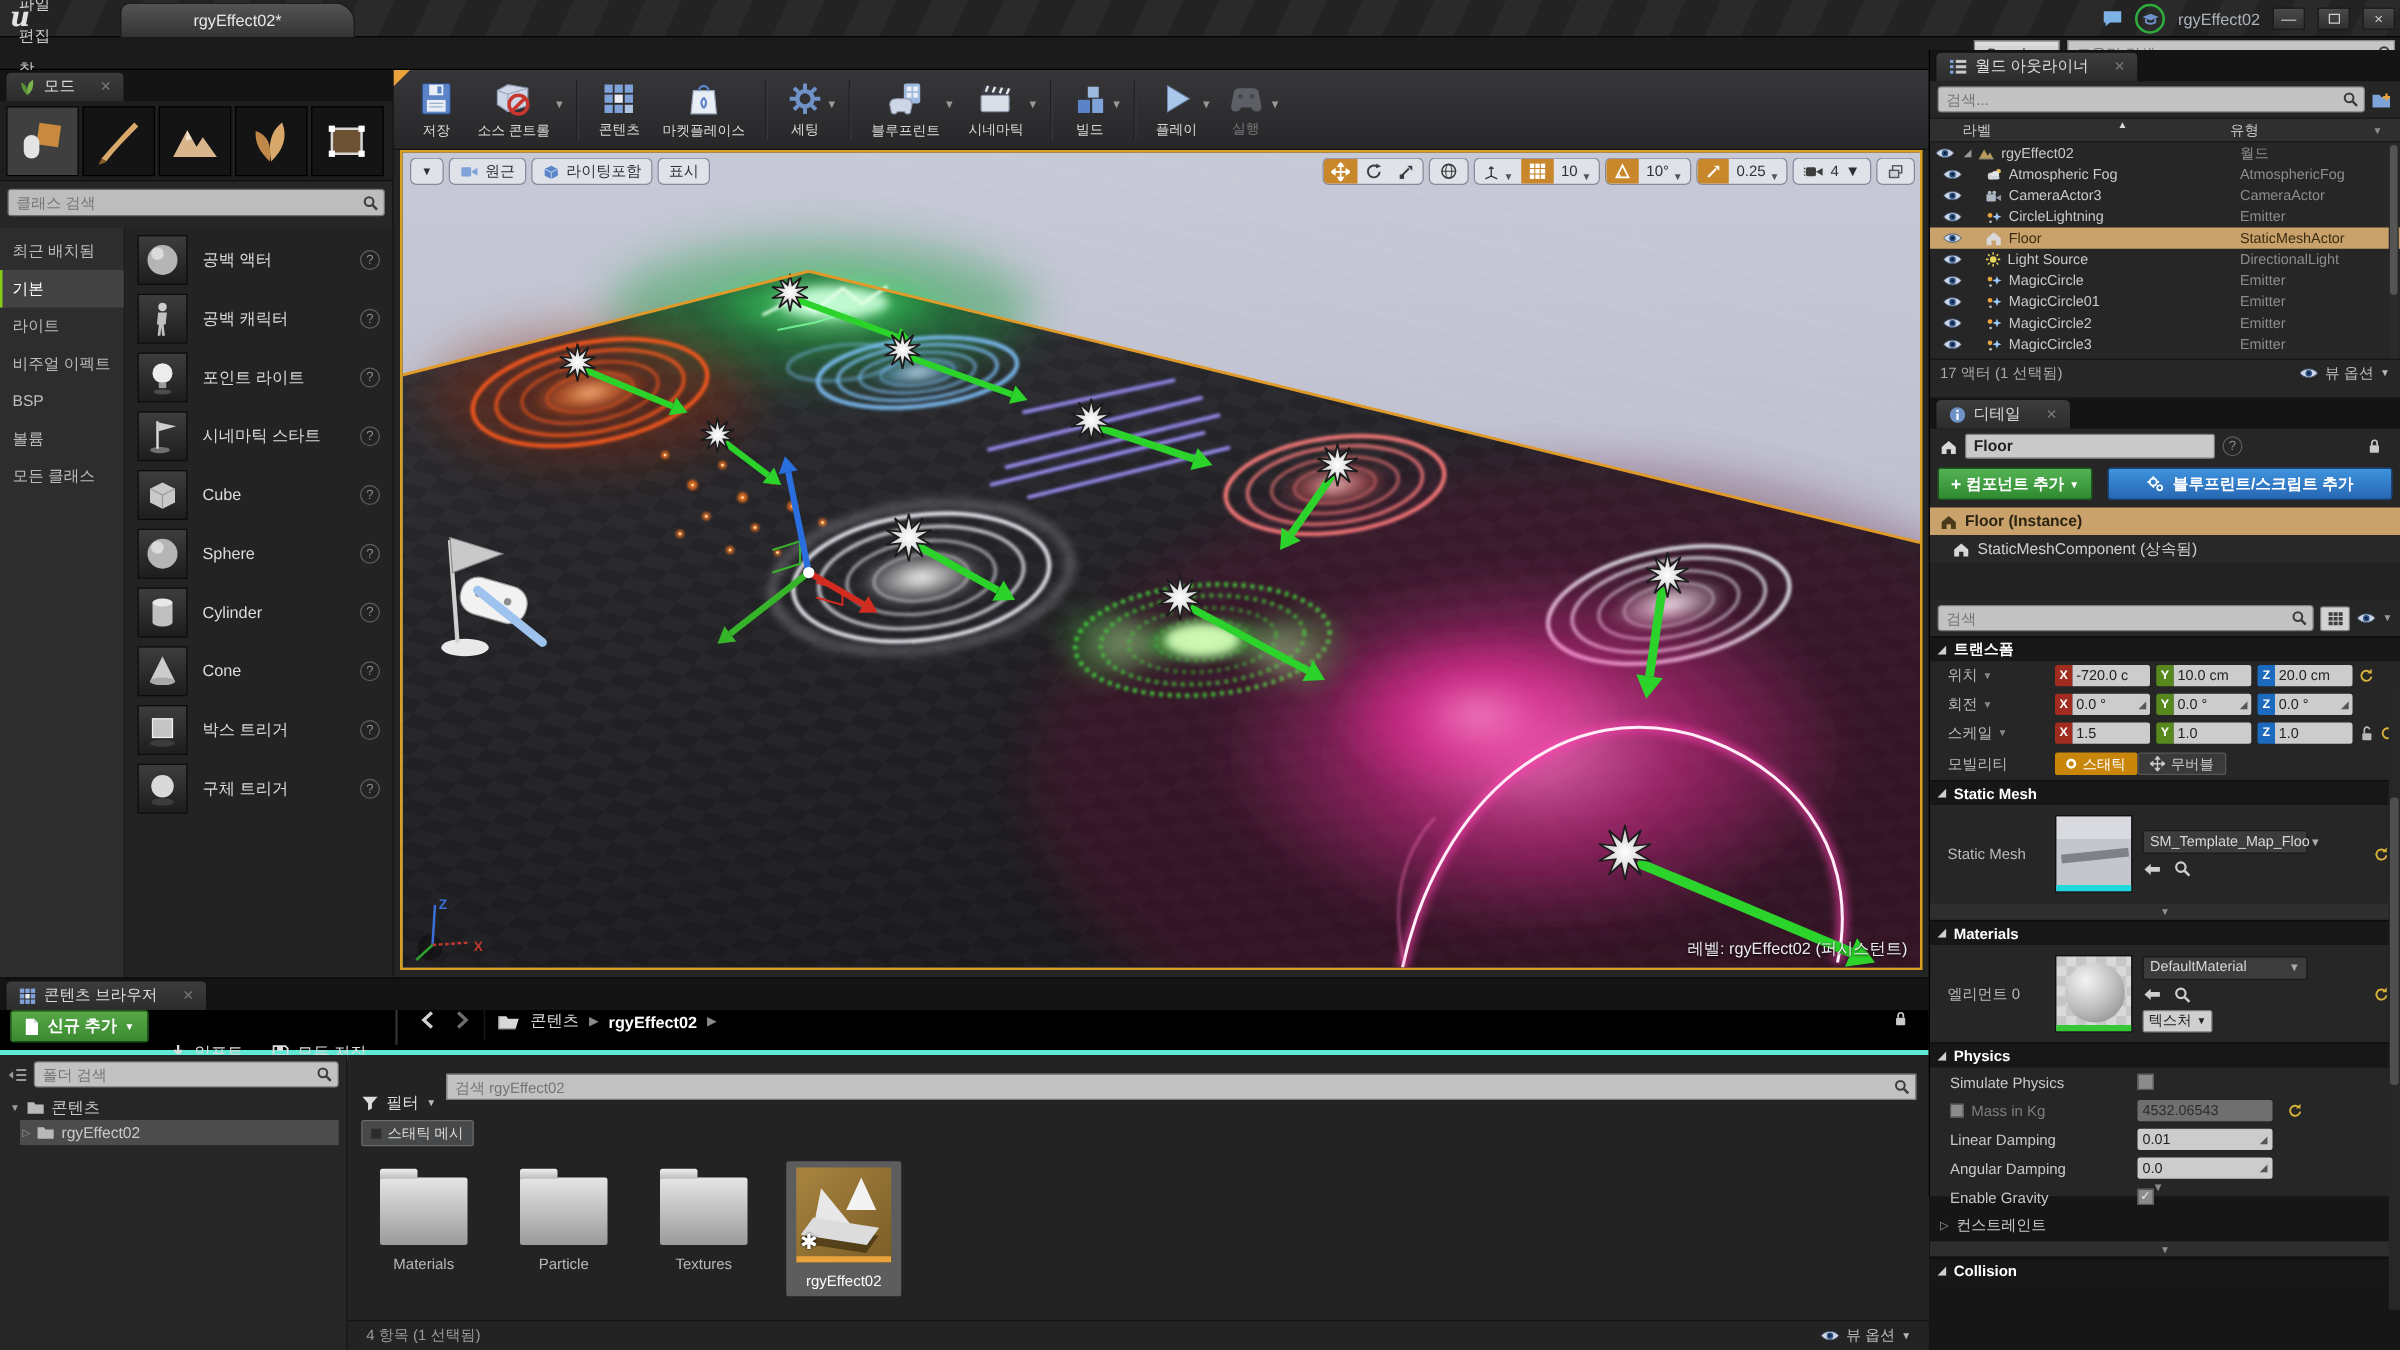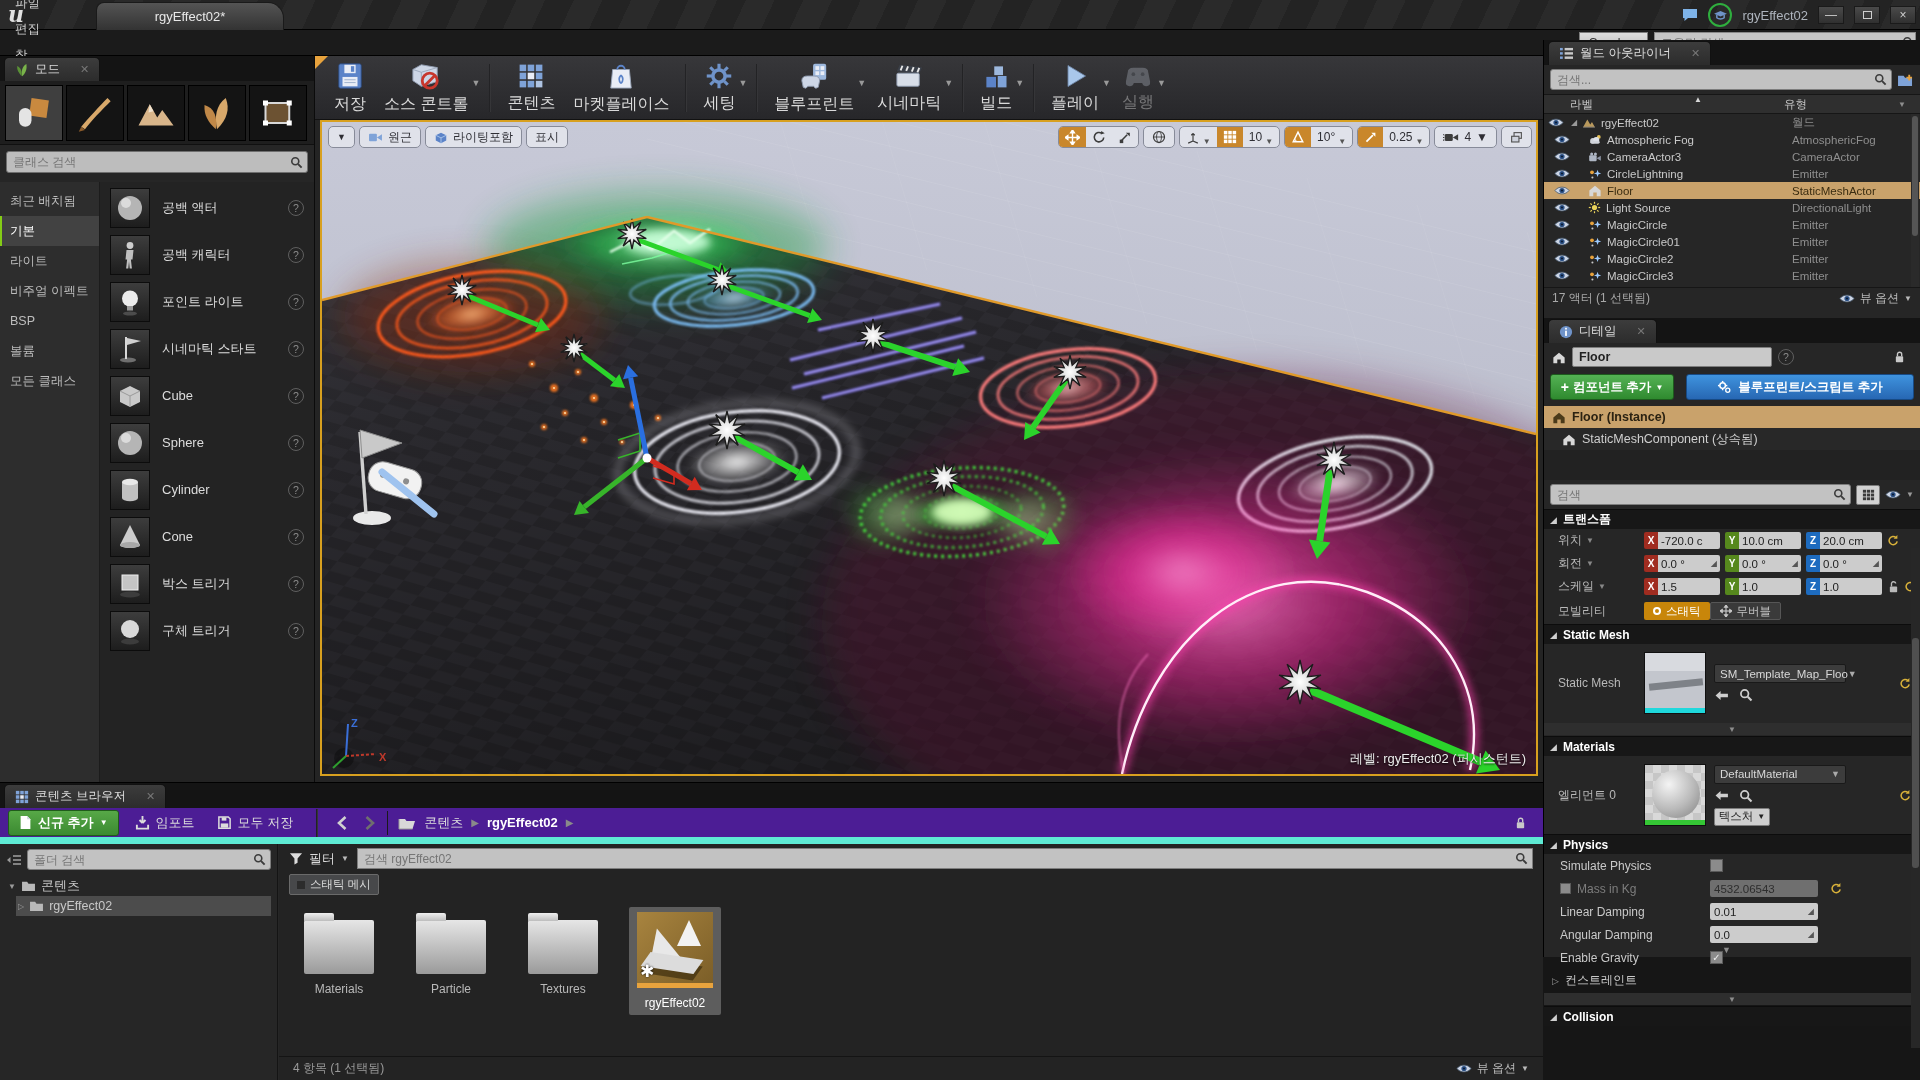--- a/index.html
+++ b/index.html
@@ -52,45 +52,45 @@
   .pitem{height:47px;display:flex;align-items:center;gap:12px;padding:0 10px;}
   .pthumb{width:40px;height:40px;background:linear-gradient(#3d3d3d,#1d1d1d);border:1px solid #0c0c0c;display:flex;align-items:center;justify-content:center;}
   .pitem .lbl{flex:1;color:#dcdcdc;font-size:13px;}
   .help-c{width:16px;height:16px;border:1.5px solid #5f5f5f;border-radius:50%;color:#8b8b8b;font-size:10.5px;
     display:flex;align-items:center;justify-content:center;}
 
   
   #main-toolbar{position:absolute;left:315px;top:56px;width:1228px;height:64px;
     background:linear-gradient(#37373a,#27272a);border-bottom:1px solid #121212;display:flex;align-items:center;padding:0 10px;}
   #main-toolbar::before{content:'';position:absolute;left:0;top:0;border-top:13px solid #e8a33d;border-right:13px solid transparent;}
-  .tb-btn{display:flex;flex-direction:column;align-items:center;gap:3px;padding:3px 9px;color:#dadada;font-size:16px;white-space:nowrap;}
+  .tb-btn{display:flex;flex-direction:column;align-items:center;gap:3px;padding:3px 9px;color:#dadada;font-size:11px;white-space:nowrap;}
   .tb-btn.disabled{opacity:.42;}
   .tb-caret{color:#999;font-size:9px;align-self:center;margin:0 2px 10px -6px;}
   .tb-sep{width:2px;height:48px;background:linear-gradient(90deg,#19191b,#3f3f42);margin:0 7px;}
 
   
   #viewport-wrap{position:absolute;left:315px;top:120px;width:1228px;height:662px;background:#242424;padding:0 5px 6px 5px;}
   #viewport{position:relative;width:1218px;height:656px;border:2px solid #d8a01f;overflow:hidden;
     background:linear-gradient(#c7c9d7 0%,#bcbecd 55%,#b0b2c2 100%);}
   #scene{position:absolute;left:0;top:0;}
   .vp-pills{position:absolute;top:4px;display:flex;gap:4px;}
   .vp-pill{height:22px;background:rgba(226,228,236,.93);border:1px solid #878b99;border-radius:5px;
     display:flex;align-items:center;gap:5px;padding:0 8px;color:#2e2e34;font-size:12px;white-space:nowrap;}
   .vp-group{height:22px;display:flex;background:rgba(226,228,236,.93);border:1px solid #878b99;border-radius:5px;overflow:hidden;}
   .vp-seg{display:flex;align-items:center;justify-content:center;padding:0 6px;gap:3px;color:#2e2e34;font-size:12px;}
   .vp-seg.active{background:#c9872b;color:#fff;}
   .vp-seg .mini{font-size:8px;color:#555;margin-top:8px;}
   #level-label{position:absolute;right:10px;bottom:6px;color:#ececec;font-size:13px;text-shadow:0 1px 2px rgba(0,0,0,.9);}
 
   
   #cbrowser{position:absolute;left:0;top:782px;width:1543px;height:298px;background:#262626;border-top:1px solid #000;}
-  #cb-toolbar{position:absolute;left:0;top:25px;width:100%;height:36px;background:#4c1d95;border-bottom:7px solid #5eead4;display:flex;align-items:center;padding:0 8px;gap:10px;}
+  #cb-toolbar{position:absolute;left:0;top:25px;width:100%;height:36px;background:#000000;border-bottom:4px solid #5eead4;display:flex;align-items:flex-start;padding:0 8px;gap:10px;}
   #btn-addnew{height:26px;background:linear-gradient(#57a847,#3b8a31);border:1px solid #1f5c1a;border-radius:3px;
     color:#fff;display:flex;align-items:center;gap:6px;padding:0 10px;font-size:13px;font-weight:bold;}
-  .cb-tb-btn{display:flex;align-items:center;gap:6px;color:#dcdcdc;font-size:13px;padding:0 6px;}
+  .cb-tb-btn{display:flex;align-items:center;gap:6px;color:#dcdcdc;font-size:13px;padding:0 6px;margin-top:25px;}
   #crumbs{display:flex;align-items:center;gap:8px;font-size:13px;color:#dcdcdc;}
   #crumbs .sep{color:#8a8a8a;font-size:10px;}
   #crumbs .bold{font-weight:bold;color:#fff;}
   #cb-left{position:absolute;left:0;top:61px;width:278px;bottom:0;background:#262626;border-right:1px solid #141414;padding:5px 6px;}
   .tree-row{height:20px;display:flex;align-items:center;gap:5px;color:#c9c9c9;font-size:12.5px;padding-left:2px;}
   .tree-row.sel{background:#4c4c4c;}
   #cb-right{position:absolute;left:279px;top:61px;right:0;bottom:24px;background:#232323;padding:4px 10px;}
   #cb-filter-row{display:flex;align-items:center;gap:8px;}
   #cb-search{flex:1;height:21px;background:#c2c2c2;border:1px solid #7d7d7d;display:flex;align-items:center;padding:0 4px;}
   #cb-search input{flex:1;border:none;background:transparent;color:#666;font-size:12px;}

